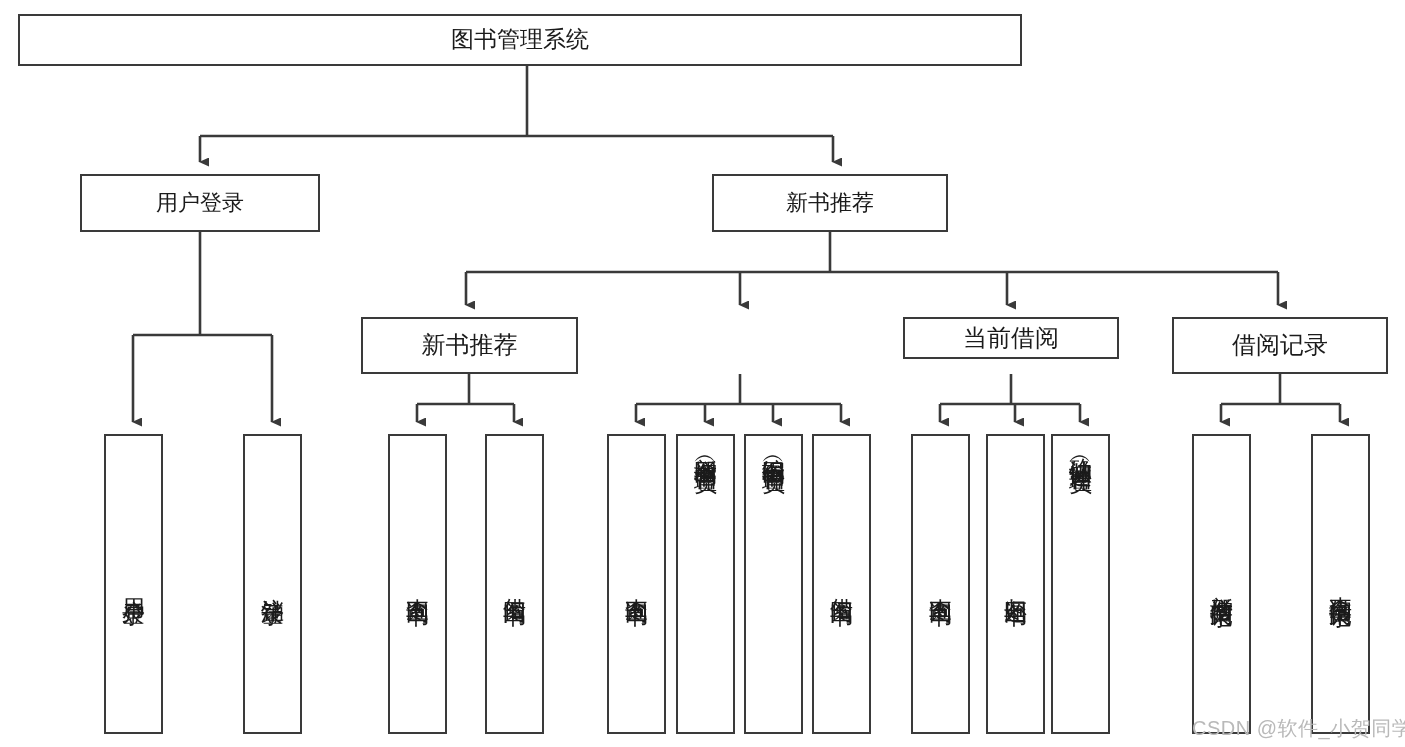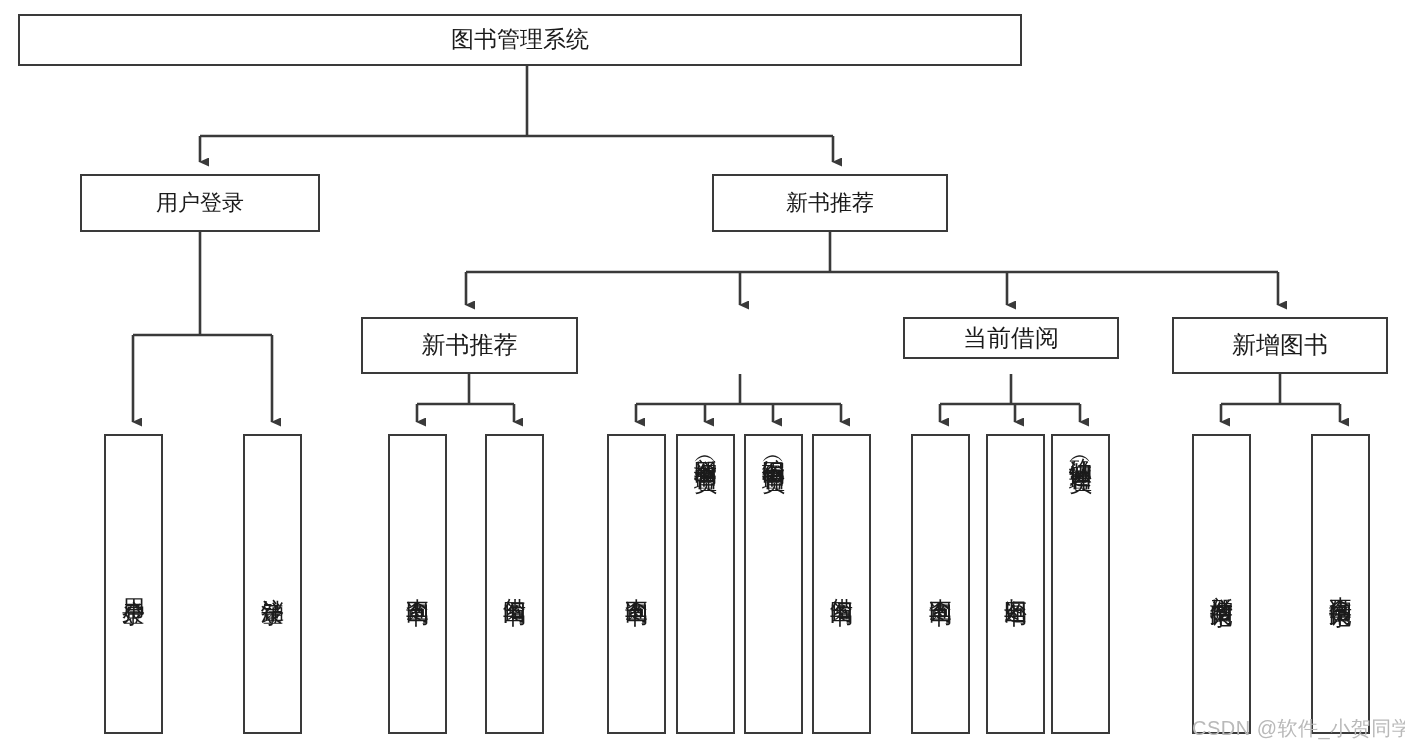--- a/index.html
+++ b/index.html
@@ -154,21 +154,21 @@
     <span class="node-label">新书推荐</span>
   </div>
 
   <div class="node level2" id="n-new_book_rec" style="left: 361px; top: 317px; width: 217px; height: 57px;">
     <span class="node-label">新书推荐</span>
   </div>
   <div class="node level2" id="n-current_borrow" style="left: 903px; top: 317px; width: 216px; height: 42px;">
     <span class="node-label">当前借阅</span>
   </div>
   <div class="node level2" id="n-borrow_record" style="left: 1172px; top: 317px; width: 216px; height: 57px;">
-    <span class="node-label">新增图书</span>
+    <span class="node-label">借阅记录</span>
   </div>
 
   <div class="node leaf vcenter" id="n-leaf_user_login" style="left: 104px; top: 434px; width: 59px; height: 300px;">
     <span class="node-label">用户登录</span>
   </div>
   <div class="node leaf vcenter" id="n-leaf_user_logout" style="left: 243px; top: 434px; width: 59px; height: 300px;">
     <span class="node-label">注销登录</span>
   </div>
   <div class="node leaf vcenter" id="n-leaf_query_book_1" style="left: 388px; top: 434px; width: 59px; height: 300px;">
     <span class="node-label">查询图书</span>

